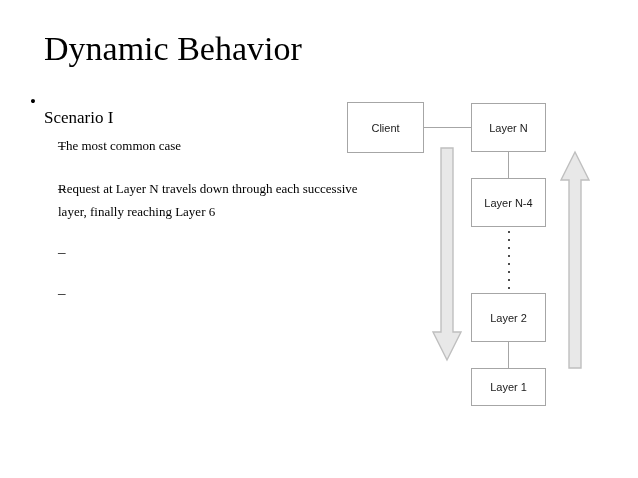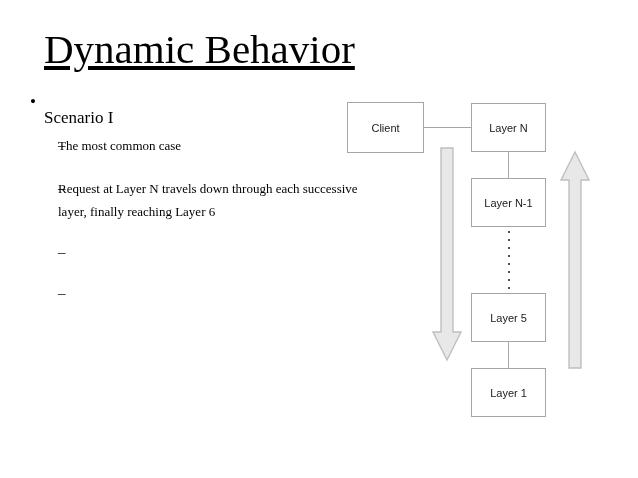--- a/index.html
+++ b/index.html
@@ -16,27 +16,26 @@
     font-family: "Liberation Serif", serif;
     color: #000000;
   }
 
   
   #slide-title {
     position: absolute;
     left: 44px;
     top: 28px;
     font-family: "Liberation Serif", serif;
-    font-size: 41px;
+    font-size: 34px;
     line-height: 42px;
     font-weight: normal;
     color: #000000;
     white-space: nowrap;
     letter-spacing: 0px;
-    text-decoration: underline;
   }
 
   
   #body-list {
     position: absolute;
     left: 14px;
     top: 90px;
     width: 400px;
   }
   .bullet-row {
@@ -182,28 +181,28 @@
 
     <div class="node-box" style="left:471px; top:103px; width:75px; height:49px;">
       <span>Layer N</span>
     </div>
 
     <div class="node-box" style="left:347px; top:102px; width:77px; height:51px;">
       <span>Client</span>
     </div>
 
     <div class="node-box" style="left:471px; top:178px; width:75px; height:49px;">
-      <span>Layer N-1</span>
+      <span>Layer N-4</span>
     </div>
 
     <div class="node-box" style="left:471px; top:293px; width:75px; height:49px;">
-      <span>Layer 5</span>
-    </div>
-
-    <div class="node-box" style="left:471px; top:368px; width:75px; height:49px;">
+      <span>Layer 2</span>
+    </div>
+
+    <div class="node-box" style="left:471px; top:368px; width:75px; height:38px;">
       <span>Layer 1</span>
     </div>
 
     <svg class="arrow-svg" style="left:430px; top:146px;" width="34" height="220" viewBox="0 0 34 220">
       <polygon points="11,2 23,2 23,186 31,186 17,214 3,186 11,186" fill="#e8e8e8" stroke="#bfbfbf" stroke-width="1.4" stroke-linejoin="miter"></polygon>
     </svg>
 
     <svg class="arrow-svg" style="left:558px; top:148px;" width="34" height="224" viewBox="0 0 34 224">
       <polygon points="17,4 31,32 23,32 23,220 11,220 11,32 3,32" fill="#e8e8e8" stroke="#bfbfbf" stroke-width="1.4" stroke-linejoin="miter"></polygon>
     </svg>

